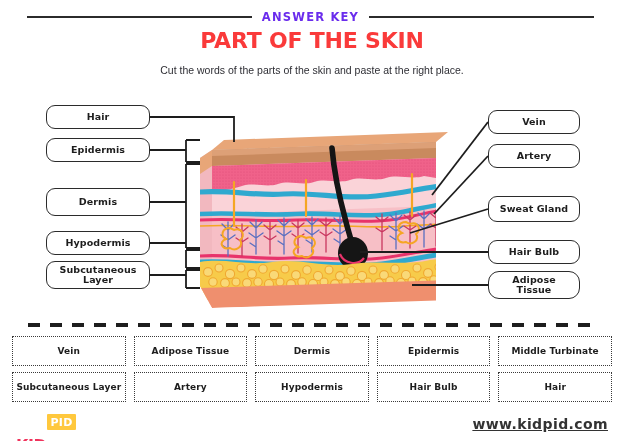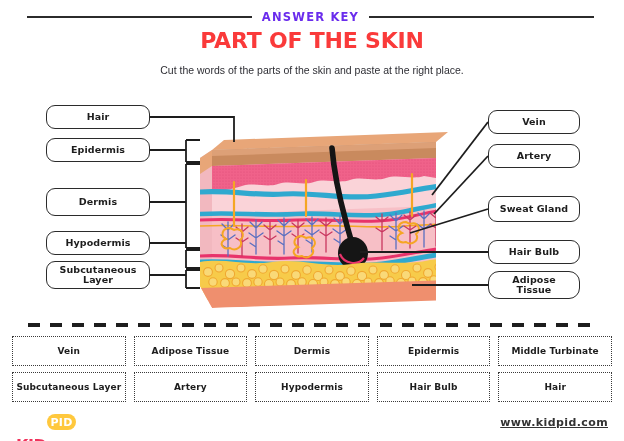--- a/index.html
+++ b/index.html
@@ -192,28 +192,28 @@
   }
   #logo-pid {
     margin-left: 1px;
     background: #ffc83d;
     color: #ffffff;
     font-size: 11px;
     font-weight: 700;
     letter-spacing: 0.3px;
     line-height: 13px;
     padding: 1.5px 3px 1.5px 3px;
-    border-radius: 8px;
+    border-radius: 1px;
     font-family: "DejaVu Sans", "Liberation Sans", sans-serif;
   }
   #site-url {
     position: absolute;
     right: 16px; top: 12px;
     color: #333333;
-    font-size: 11px;
+    font-size: 14px;
     font-weight: 700;
     letter-spacing: 0.4px;
     text-decoration: underline;
     font-family: "DejaVu Sans", "Liberation Sans", sans-serif;
   }
 </style>
 </head>
 <body>
 
 <div id="header">

